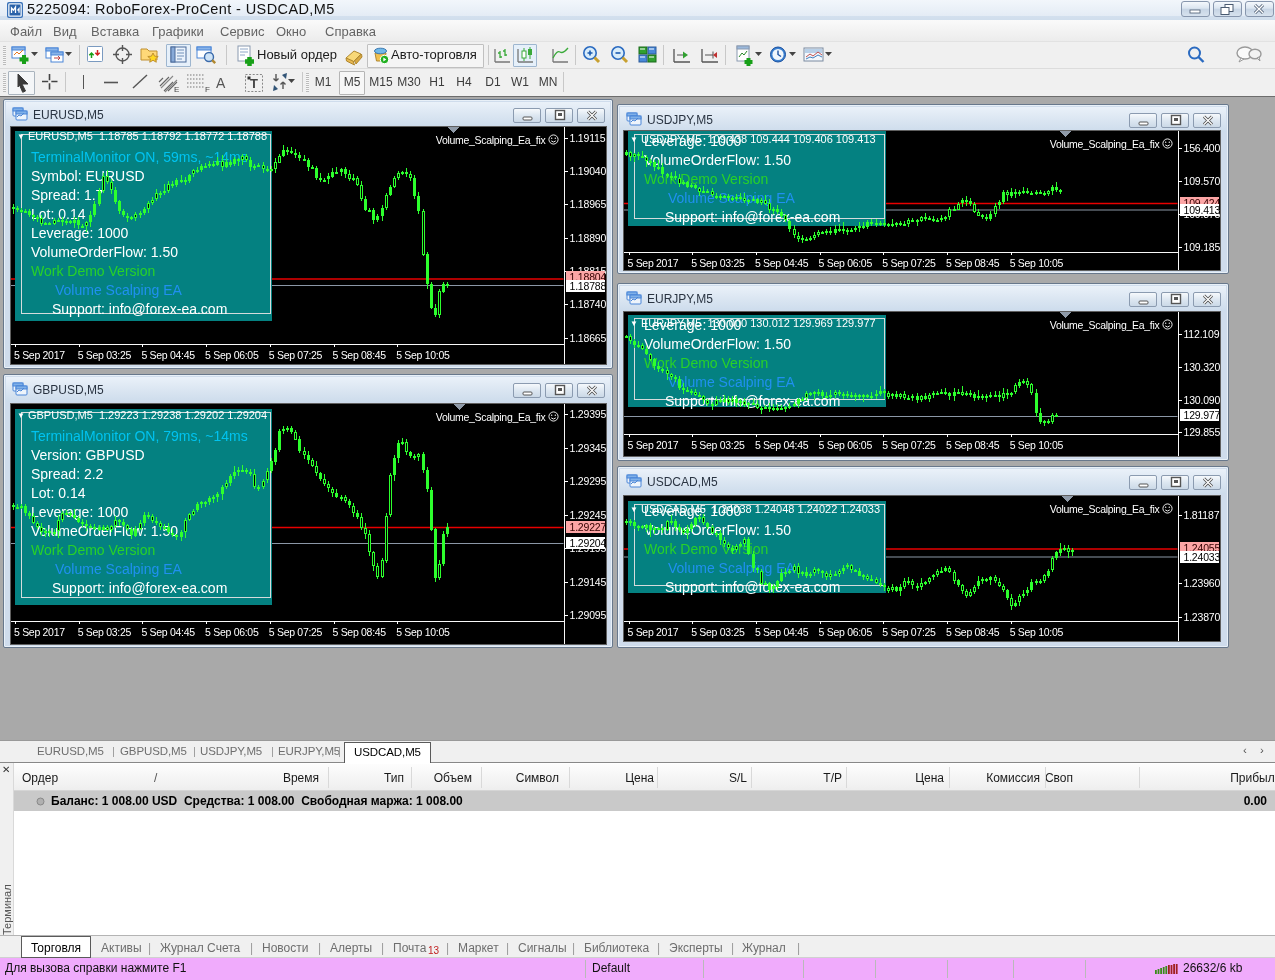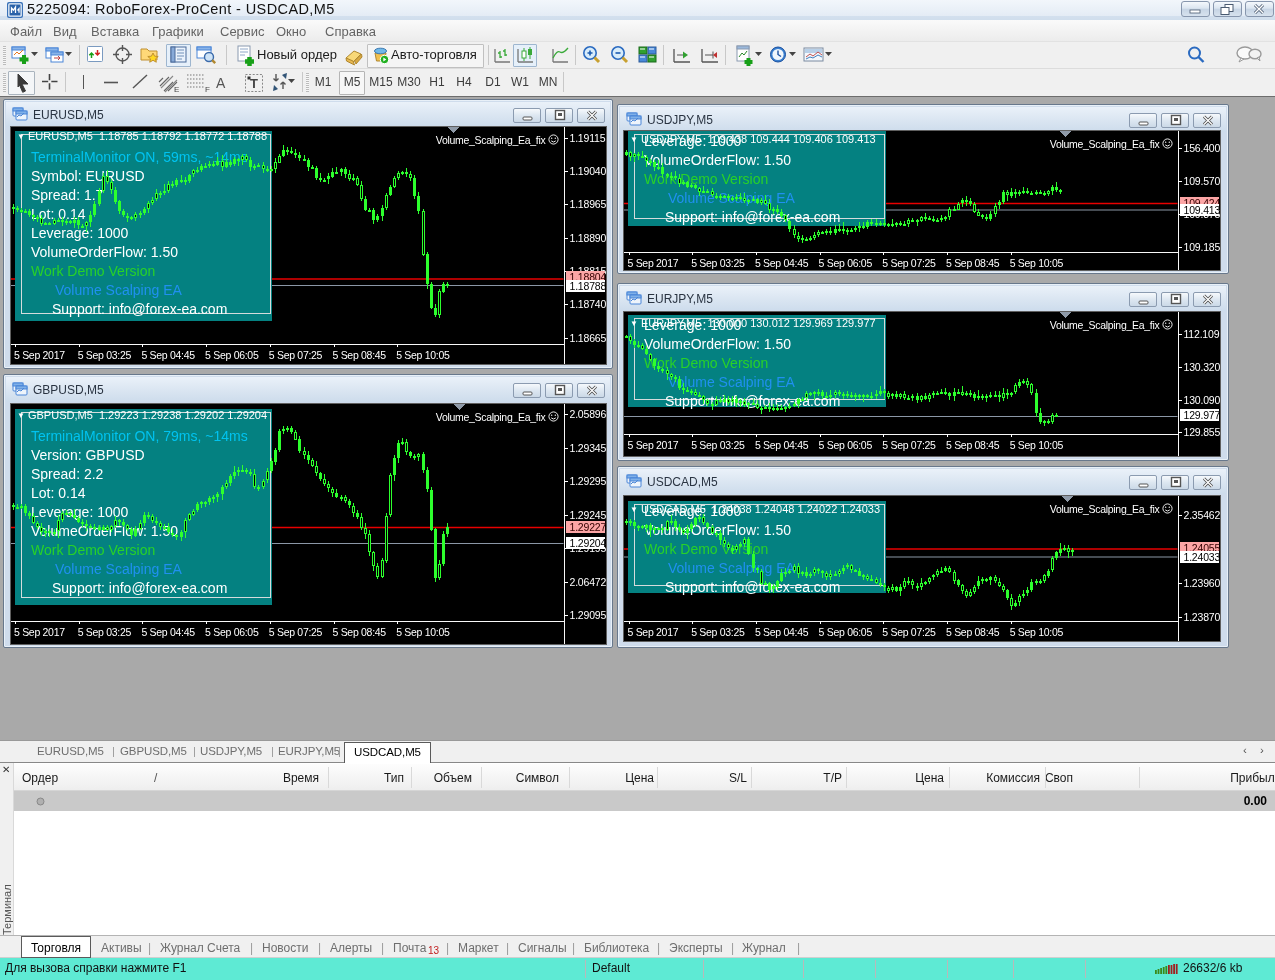--- a/index.html
+++ b/index.html
@@ -52,21 +52,21 @@
 #term{position:absolute;left:0;top:762px;width:1275px;height:173px;background:#fff;border-top:1px solid #888}
 #thead{position:absolute;left:14px;top:1px;width:1261px;height:27px;background:linear-gradient(#fdfdfd,#eee);border-bottom:1px solid #d5d5d5;font-size:12px;color:#1a1a1a}
 #thead .h{position:absolute;top:7px}
 #thead .v{position:absolute;top:3px;width:1px;height:21px;background:#d9d9d9}
 #tbal{position:absolute;left:14px;top:28px;width:1261px;height:20px;background:#c9c9c9;font-size:12px;font-weight:bold;color:#000}
 #tstrip{position:absolute;left:0;top:0;width:14px;height:173px;background:#f0f0f0;border-right:1px solid #d9d9d9}
 #btabs{position:absolute;left:0;top:935px;width:1275px;height:22px;background:#f0f0f0;border-top:1px solid #b4b4b4;font-size:12px}
 #btabs .bt{position:absolute;top:5px;color:#6e6e6e}
 #btabs .sep{position:absolute;top:5px;color:#9a9a9a}
 #btabs .on{position:absolute;left:21px;top:0;width:70px;height:22px;background:#fff;border:1px solid #5a5a5a;border-top:1px solid #5a5a5a;color:#000;text-align:center;padding-top:4px;z-index:2}
-#sbar{position:absolute;left:0;top:957px;width:1275px;height:23px;background:#5eead4;border-top:1px solid #d0d0d0;font-size:12px;color:#111}
+#sbar{position:absolute;left:0;top:957px;width:1275px;height:23px;background:#f0abfc;border-top:1px solid #d0d0d0;font-size:12px;color:#111}
 #sbar .cell{position:absolute;top:3px}
 #sbar .v{position:absolute;top:2px;width:1px;height:18px;background:#b9b9b9}
 </style></head><body>
 <div id="page">
     <div id="tbar">
       <svg style="position:absolute;left:7px;top:2px" width="16" height="16" viewBox="0 0 16 16">
         <rect x="0" y="0" width="16" height="16" rx="2" fill="#3a72b8"></rect>
         <rect x="1.2" y="1.2" width="13.6" height="13.6" rx="1.5" fill="#f0f6fc"></rect>
         <rect x="2.5" y="2.5" width="11" height="11" fill="#2a62a8"></rect>
         <path d="M4.5 11V6l2 2.2L8.5 5v6" stroke="#fff" stroke-width="1.3" fill="none"></path>
@@ -677,26 +677,26 @@
             <path d="M552.5 178.0h4" stroke="#fff"></path>
             <path d="M552.5 211.5h4" stroke="#fff"></path>
             <path d="M4.5 216.5v3" stroke="#fff"></path>
             <path d="M68.2 216.5v3" stroke="#fff"></path>
             <path d="M131.9 216.5v3" stroke="#fff"></path>
             <path d="M195.6 216.5v3" stroke="#fff"></path>
             <path d="M259.3 216.5v3" stroke="#fff"></path>
             <path d="M323.0 216.5v3" stroke="#fff"></path>
             <path d="M386.7 216.5v3" stroke="#fff"></path>
           </svg>
-          <div class="pl" style="left:558.5px;top:4px">2.05896</div>
+          <div class="pl" style="left:558.5px;top:4px">1.29395</div>
           <div class="pl" style="left:558.5px;top:37.5px">1.29345</div>
           <div class="pl" style="left:558.5px;top:71px">1.29295</div>
           <div class="pl" style="left:558.5px;top:104.5px">1.29245</div>
           <div class="pl" style="left:558.5px;top:138px">1.29195</div>
-          <div class="pl" style="left:558.5px;top:171.5px">2.06472</div>
+          <div class="pl" style="left:558.5px;top:171.5px">1.29145</div>
           <div class="pl" style="left:558.5px;top:205px">1.29095</div>
           <div class="plr" style="left:554.5px;top:117px;width:39.5px">1.29227</div>
           <div class="plw" style="left:554.5px;top:132.5px;width:39.5px">1.29204</div>
           <div class="tl" style="left:3px;top:221.5px">5 Sep 2017</div>
           <div class="tl" style="left:66.7px;top:221.5px">5 Sep 03:25</div>
           <div class="tl" style="left:130.4px;top:221.5px">5 Sep 04:45</div>
           <div class="tl" style="left:194.1px;top:221.5px">5 Sep 06:05</div>
           <div class="tl" style="left:257.8px;top:221.5px">5 Sep 07:25</div>
           <div class="tl" style="left:321.5px;top:221.5px">5 Sep 08:45</div>
           <div class="tl" style="left:385.2px;top:221.5px">5 Sep 10:05</div>
@@ -1252,21 +1252,21 @@
             <path d="M553.5 87.0h4" stroke="#fff"></path>
             <path d="M553.5 121.0h4" stroke="#fff"></path>
             <path d="M5.0 125.3v3" stroke="#fff"></path>
             <path d="M68.7 125.3v3" stroke="#fff"></path>
             <path d="M132.4 125.3v3" stroke="#fff"></path>
             <path d="M196.1 125.3v3" stroke="#fff"></path>
             <path d="M259.8 125.3v3" stroke="#fff"></path>
             <path d="M323.5 125.3v3" stroke="#fff"></path>
             <path d="M387.2 125.3v3" stroke="#fff"></path>
           </svg>
-          <div class="pl" style="left:559.5px;top:13px">2.35462</div>
+          <div class="pl" style="left:559.5px;top:13px">1.81187</div>
           <div class="pl" style="left:559.5px;top:80.5px">1.23960</div>
           <div class="pl" style="left:559.5px;top:114.5px">1.23870</div>
           <div class="plr" style="left:555.5px;top:46px;width:39.5px">1.24055</div>
           <div class="plw" style="left:555.5px;top:55px;width:39.5px">1.24033</div>
           <div class="tl" style="left:3.5px;top:130.3px">5 Sep 2017</div>
           <div class="tl" style="left:67.2px;top:130.3px">5 Sep 03:25</div>
           <div class="tl" style="left:130.9px;top:130.3px">5 Sep 04:45</div>
           <div class="tl" style="left:194.6px;top:130.3px">5 Sep 06:05</div>
           <div class="tl" style="left:258.3px;top:130.3px">5 Sep 07:25</div>
           <div class="tl" style="left:322px;top:130.3px">5 Sep 08:45</div>
@@ -1321,20 +1321,21 @@
         <span class="v" style="left:737px"></span>
         <span class="v" style="left:832px"></span>
         <span class="v" style="left:935px"></span>
         <span class="v" style="left:1031px"></span>
         <span class="v" style="left:1125px"></span>
       </div>
       <div id="tbal">
         <svg style="position:absolute;left:22px;top:6px" width="9" height="9">
           <circle cx="4.5" cy="4.5" r="3.5" fill="#b0b0b0" stroke="#888"></circle>
         </svg>
+        <span style="position:absolute;left:37px;top:3px">Баланс: 1 008.00 USD&nbsp;&nbsp;Средства: 1 008.00&nbsp;&nbsp;Свободная маржа: 1 008.00</span>
         <span style="position:absolute;right:8px;top:3px">0.00</span>
       </div>
     </div>
     <div id="btabs">
       <span class="on">Торговля</span>
       <span class="bt" style="left:101px">Активы</span>
       <span class="bt" style="left:160px">Журнал Счета</span>
       <span class="bt" style="left:262px">Новости</span>
       <span class="bt" style="left:330px">Алерты</span>
       <span class="bt" style="left:393px">Почта</span>

